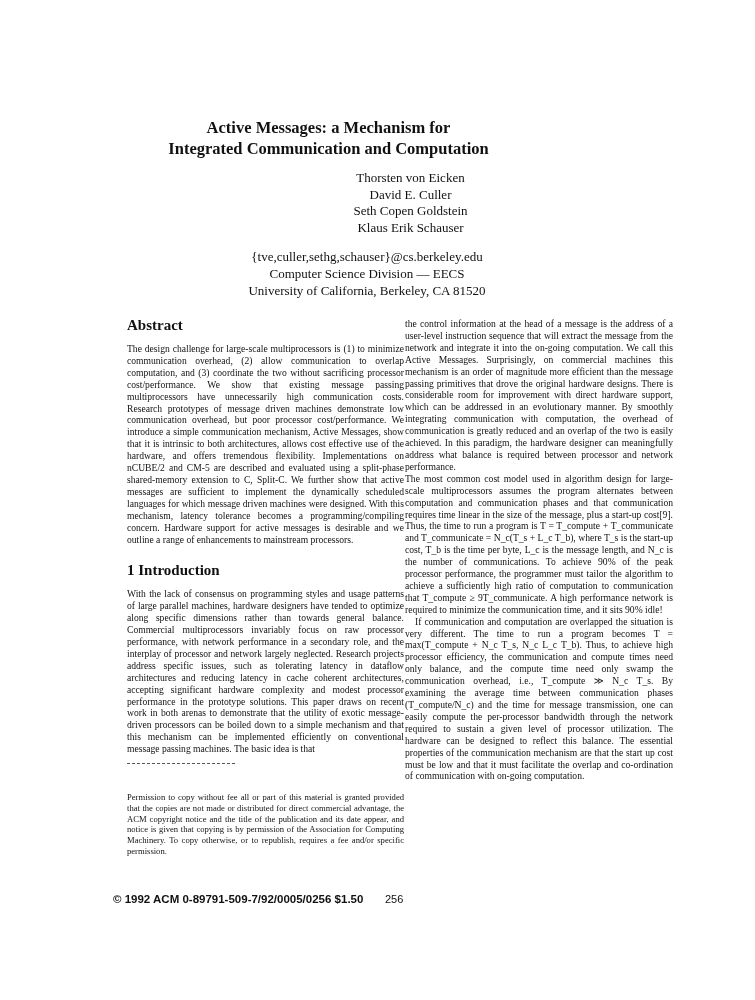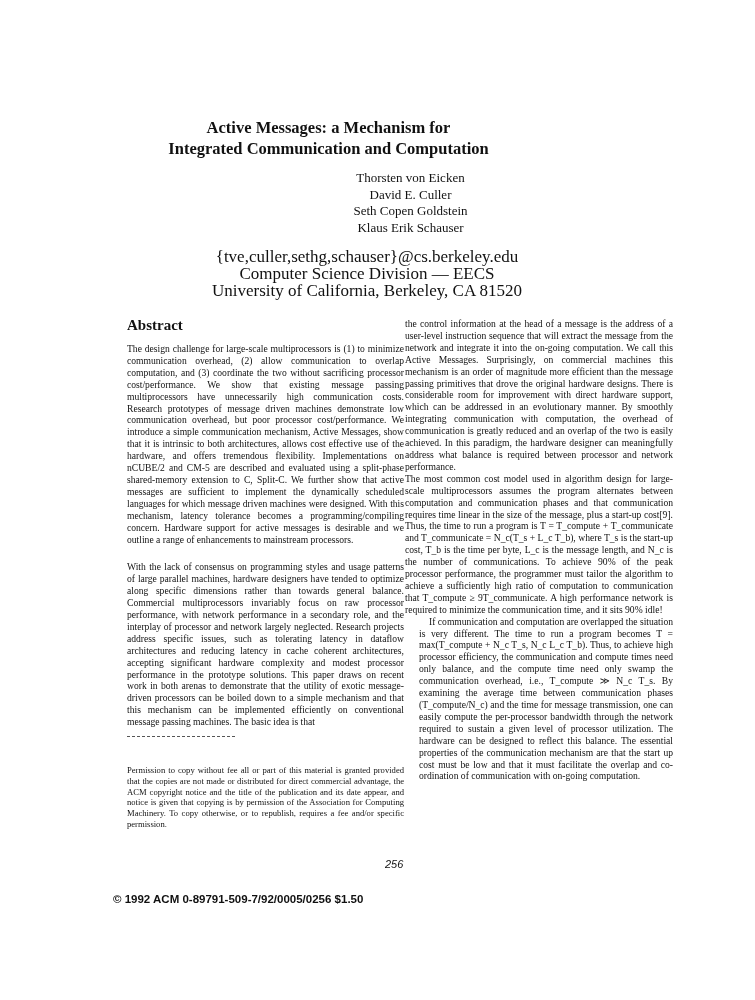--- a/index.html
+++ b/index.html
@@ -1,31 +1,31 @@
 <!DOCTYPE html>
 <html><head>
 <meta charset="utf-8">
 <style>
   html, body { margin:0; padding:0; background:#fff; }
   body { width:755px; height:1000px; position:relative; overflow:hidden; font-family:"Liberation Serif", serif; color:#111; }
   .title { position:absolute; left:0; width:657px; top:117px; text-align:center; font-weight:bold; font-size:16.5px; line-height:21px; }
   .authors { position:absolute; left:0; width:755px; top:170px; text-align:center; font-size:13px; line-height:16.5px;margin-left:33px; }
-  .affil { position:absolute; left:0; width:734px; top:248px; text-align:center; font-size:17px; line-height:17px; }
+  .affil { position:absolute; left:0; width:734px; top:248px; text-align:center; font-size:13px; line-height:17px; }
   .col { position:absolute; font-size:9.6px; line-height:11.9px; text-align:justify; }
   .left { left:127px; top:316px; width:277px; }
   .right { left:405px; top:318px; width:268px; }
   h2 { font-size:15px; font-weight:bold; margin:0 0 9px 0; line-height:18px; }
   h3 { font-size:13px; font-weight:bold; margin:14px 0 8px 0; line-height:16px; }
   p { margin:0; }
-  .indent { text-indent:10px;margin-left:14px; }
+  .indent { text-indent:10px; }
   .gap { height:16px; }
   .fnrule { width:108px; border-top:1px dashed #555; margin:8px 0 28px 0; }
   .footnote { font-size:8.6px; line-height:10.7px; text-align:justify; }
   .copyright { position:absolute; left:113px; top:893px; font-family:"Liberation Sans", sans-serif; font-size:11.5px; font-weight:bold; }
-  .pagenum { position:absolute; left:385px; top:858px; font-family:"Liberation Sans", sans-serif; font-size:11px;font-style:italic; }
+  .pagenum { position:absolute; left:385px; top:893px; font-family:"Liberation Sans", sans-serif; font-size:11px; }
 </style>
 </head>
 <body>
 
 <div class="title">
   <div>Active Messages: a Mechanism for</div>
   <div>Integrated Communication and Computation</div>
 </div>
 
 <div class="authors">
@@ -38,20 +38,21 @@
 <div class="affil">
   <div>{tve,culler,sethg,schauser}@cs.berkeley.edu</div>
   <div>Computer Science Division — EECS</div>
   <div>University of California, Berkeley, CA 81520</div>
 </div>
 
 <div class="col left">
   <h2>Abstract</h2>
   <p>The design challenge for large-scale multiprocessors is (1) to minimize communication overhead, (2) allow communication to overlap computation, and (3) coordinate the two without sacrificing processor cost/performance. We show that existing message passing multiprocessors have unnecessarily high communication costs. Research prototypes of message driven machines demonstrate low communication overhead, but poor processor cost/performance. We introduce a simple communication mechanism, Active Messages, show that it is intrinsic to both architectures, allows cost effective use of the hardware, and offers tremendous flexibility. Implementations on nCUBE/2 and CM-5 are described and evaluated using a split-phase shared-memory extension to C, Split-C. We further show that active messages are sufficient to implement the dynamically scheduled languages for which message driven machines were designed. With this mechanism, latency tolerance becomes a programming/compiling concern. Hardware support for active messages is desirable and we outline a range of enhancements to mainstream processors.</p>
   <div class="gap"></div>
+  <h2>1   Introduction</h2>
   <p>With the lack of consensus on programming styles and usage patterns of large parallel machines, hardware designers have tended to optimize along specific dimensions rather than towards general balance. Commercial multiprocessors invariably focus on raw processor performance, with network performance in a secondary role, and the interplay of processor and network largely neglected. Research projects address specific issues, such as tolerating latency in dataflow architectures and reducing latency in cache coherent architectures, accepting significant hardware complexity and modest processor performance in the prototype solutions. This paper draws on recent work in both arenas to demonstrate that the utility of exotic message-driven processors can be boiled down to a simple mechanism and that this mechanism can be implemented efficiently on conventional message passing machines. The basic idea is that</p>
   <div class="fnrule"></div>
   <p class="footnote">Permission to copy without fee all or part of this material is granted provided that the copies are not made or distributed for direct commercial advantage, the ACM copyright notice and the title of the publication and its date appear, and notice is given that copying is by permission of the Association for Computing Machinery. To copy otherwise, or to republish, requires a fee and/or specific permission.</p>
 </div>
 
 <div class="col right">
   <p>the control information at the head of a message is the address of a user-level instruction sequence that will extract the message from the network and integrate it into the on-going computation. We call this Active Messages. Surprisingly, on commercial machines this mechanism is an order of magnitude more efficient than the message passing primitives that drove the original hardware designs. There is considerable room for improvement with direct hardware support, which can be addressed in an evolutionary manner. By smoothly integrating communication with computation, the overhead of communication is greatly reduced and an overlap of the two is easily achieved. In this paradigm, the hardware designer can meaningfully address what balance is required between processor and network performance.</p>
   <p>The most common cost model used in algorithm design for large-scale multiprocessors assumes the program alternates between computation and communication phases and that communication requires time linear in the size of the message, plus a start-up cost[9]. Thus, the time to run a program is T = T_compute + T_communicate and T_communicate = N_c(T_s + L_c T_b), where T_s is the start-up cost, T_b is the time per byte, L_c is the message length, and N_c is the number of communications. To achieve 90% of the peak processor performance, the programmer must tailor the algorithm to achieve a sufficiently high ratio of computation to communication that T_compute ≥ 9T_communicate. A high performance network is required to minimize the communication time, and it sits 90% idle!</p>
   <p class="indent">If communication and computation are overlapped the situation is very different. The time to run a program becomes T = max(T_compute + N_c T_s, N_c L_c T_b). Thus, to achieve high processor efficiency, the communication and compute times need only balance, and the compute time need only swamp the communication overhead, i.e., T_compute ≫ N_c T_s. By examining the average time between communication phases (T_compute/N_c) and the time for message transmission, one can easily compute the per-processor bandwidth through the network required to sustain a given level of processor utilization. The hardware can be designed to reflect this balance. The essential properties of the communication mechanism are that the start up cost must be low and that it must facilitate the overlap and co-ordination of communication with on-going computation.</p>
 </div>

